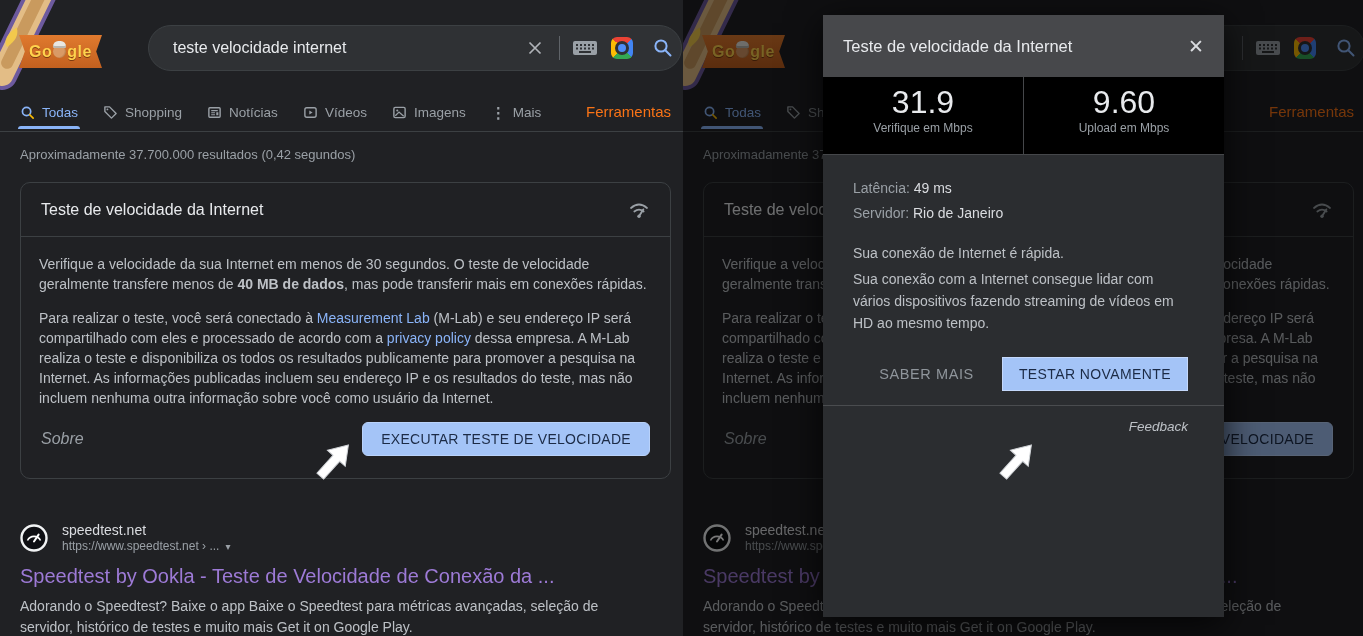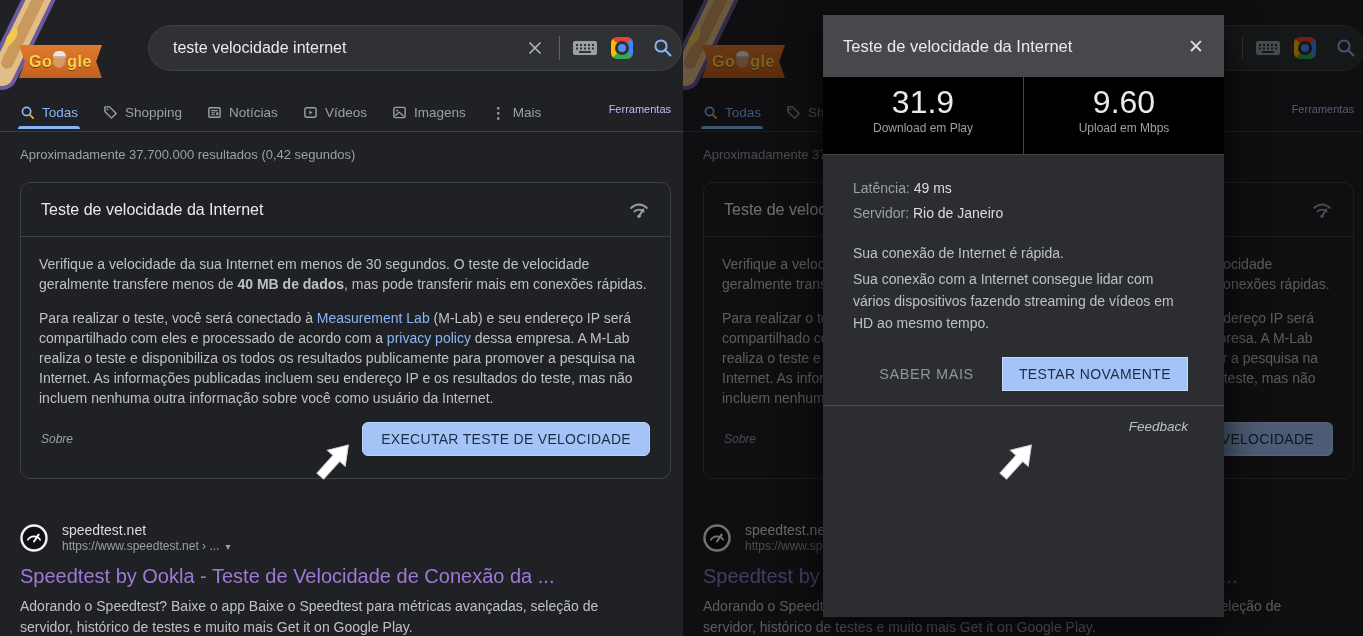--- a/index.html
+++ b/index.html
@@ -4,21 +4,21 @@
 <style>
   * { margin:0; padding:0; box-sizing:border-box; }
   html,body { width:1363px; height:636px; background:#17181a; font-family:"Liberation Sans", sans-serif; overflow:hidden; }
   #stage { position:relative; width:1363px; height:636px; overflow:hidden; }
 
   
   .page { position:absolute; top:0; left:0; width:683px; height:636px; background:#202124; overflow:hidden; }
 
   .pencil-doodle { position:absolute; left:-14px; top:-10px; width:74px; height:132px; pointer-events:none; }
 
-  .logo-banner { position:absolute; left:19px; top:45px; width:83px; height:33px;
+  .logo-banner { position:absolute; left:19px; top:35px; width:83px; height:33px;
     background:linear-gradient(#e07a2e,#c2601f);
     clip-path:polygon(0 0,100% 0,93% 50%,100% 100%,0 100%,7% 50%);
     display:flex; align-items:center; justify-content:center;
     font-weight:700; font-size:16px; color:#ffd24d; letter-spacing:.5px; text-shadow:0 1px 0 #7c3a10; }
   .logo-face { display:inline-block; width:13px; height:13px; border-radius:50%;
     background:radial-gradient(circle at 40% 45%, #d99a66 55%, #8a5a2b); position:relative; margin:0 1px; }
   .logo-face::before { content:""; position:absolute; top:-4px; left:0; width:13px; height:7px;
     background:#e9e7e2; border-radius:6px 6px 2px 2px; box-shadow:inset 0 -2px 0 #b9b6af; }
 
   .search-box { position:absolute; left:148px; top:25px; width:534px; height:46px;
@@ -32,34 +32,34 @@
     background:conic-gradient(from -45deg, #ea4335 0 25%, #4285f4 0 50%, #34a853 0 75%, #fbbc04 0 100%); }
   .sb-lens::after { content:""; position:absolute; inset:4px; border-radius:50%; background:#2f3134; }
   .sb-lens .lens-dot { position:absolute; inset:7px; border-radius:50%; background:#4e8cf7; z-index:1; }
   .sb-mag { left:503px; width:22px; height:22px; }
 
   .tabs-row { position:absolute; left:20px; top:96px; display:flex; gap:25px; height:32px; align-items:center; }
   .tab { display:flex; align-items:center; gap:7px; font-size:13.5px; color:#9aa0a6; position:relative; cursor:default; white-space:nowrap; }
   .tab.active { color:#8ab4f8; }
   .tab.active::after { content:""; position:absolute; left:-2px; right:-2px; bottom:-9px; height:3px; background:#8ab4f8; border-radius:3px 3px 0 0; }
   .tab svg { display:block; }
-  .tools-label { position:absolute; right:12px; top:103px; font-size:11px; color:#c4b5fd; }
+  .tools-label { position:absolute; right:12px; top:103px; font-size:15px; color:#f97316; }
   .tabs-divider { position:absolute; left:0; top:131px; width:100%; height:1px; background:#3c4043; }
 
   .results-stats { position:absolute; left:20px; top:147px; font-size:13px; color:#9aa0a6; }
 
   .speed-card { position:absolute; left:20px; top:182px; width:651px; height:297px;
     border:1px solid #3c4043; border-radius:10px; background:#202124; }
   .card-header { display:flex; align-items:center; height:54px; padding:0 20px; border-bottom:1px solid #3c4043; }
   .card-title { flex:1; font-size:16px; color:#e8eaed; }
   .card-body { padding:17px 18px 0 18px; font-size:14px; line-height:20px; color:#bdc1c6; }
   .card-body p + p { margin-top:14px; }
   .card-body a { color:#8ab4f8; text-decoration:none; }
   .card-footer { position:absolute; left:0; right:0; bottom:0; height:58px; display:flex; align-items:center; padding:0 20px 20px 20px; }
-  .about-link { flex:1; font-size:12px; font-style:italic; color:#9aa0a6; }
+  .about-link { flex:1; font-size:16px; font-style:italic; color:#9aa0a6; }
   .run-btn { height:34px; padding:0 18px; background:#a4c4f7; color:#1c2b46; border:1px solid #b9d2fa;
     border-radius:6px; font-size:14px; letter-spacing:.3px; font-family:"Liberation Sans",sans-serif; }
 
   .cursor-arrow { position:absolute; left:310px; top:438px; width:46px; height:48px; z-index:6; pointer-events:none; }
 
   .result-block { position:absolute; left:20px; top:522px; width:600px; }
   .result-head { display:flex; align-items:center; gap:14px; }
   .result-favicon { width:28px; height:28px; flex:none; }
   .site-name { font-size:14px; color:#dadce0; line-height:17px; }
   .site-url { font-size:12px; color:#9aa0a6; line-height:15px; }
@@ -393,21 +393,21 @@
     <div class="dim-overlay"></div>
 
     <div class="modal">
       <div class="modal-header">
         <div class="modal-title">Teste de velocidade da Internet</div>
         <div class="modal-close">✕</div>
       </div>
       <div class="modal-stats">
         <div class="stat-cell">
           <div class="stat-value">31.9</div>
-          <div class="stat-label">Download em Play</div>
+          <div class="stat-label">Verifique em Mbps</div>
         </div>
         <div class="stat-cell">
           <div class="stat-value">9.60</div>
           <div class="stat-label">Upload em Mbps</div>
         </div>
       </div>
       <div class="modal-body">
         <div class="kv-line"><span class="kv-label">Latência:</span> <span class="kv-value">49 ms</span></div>
         <div class="kv-line"><span class="kv-label">Servidor:</span> <span class="kv-value">Rio de Janeiro</span></div>
         <div class="verdict-text">Sua conexão de Internet é rápida.</div>

